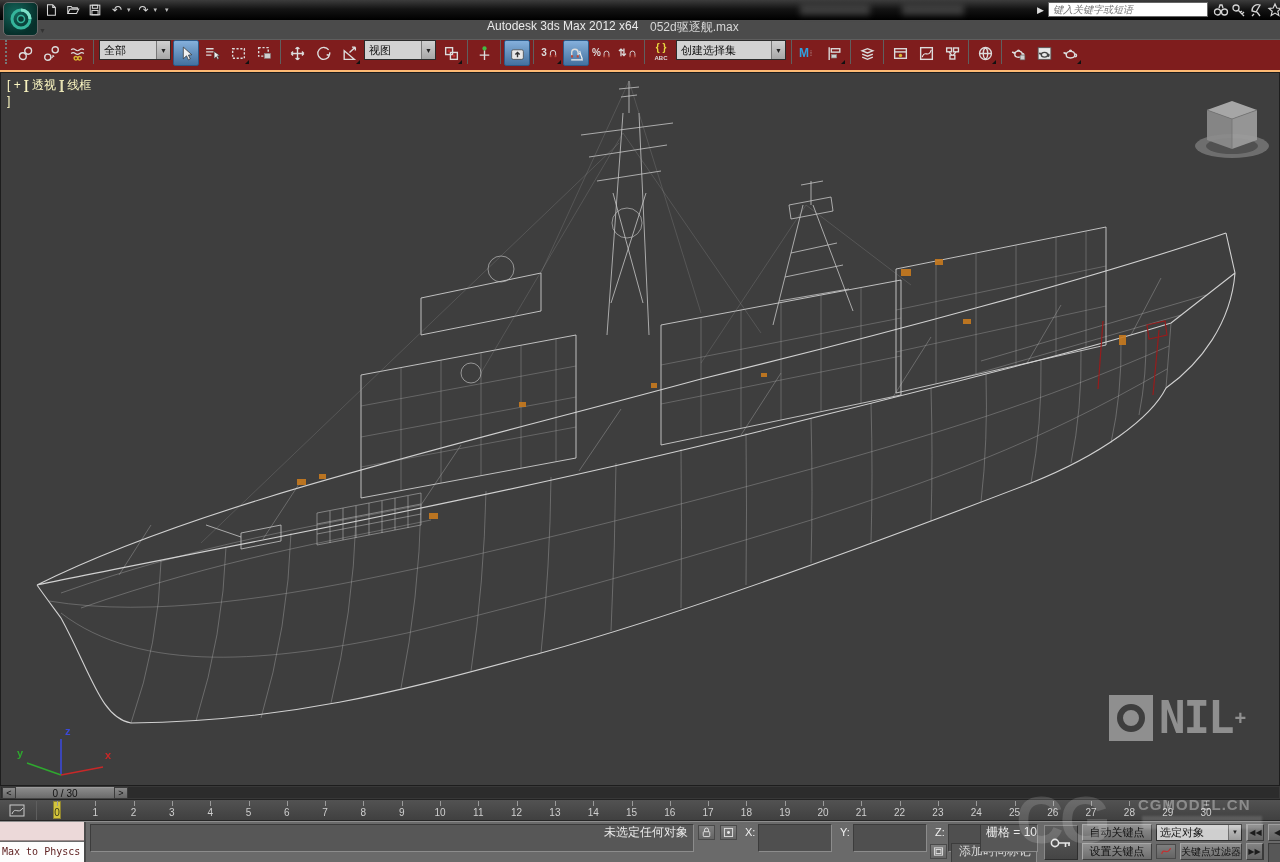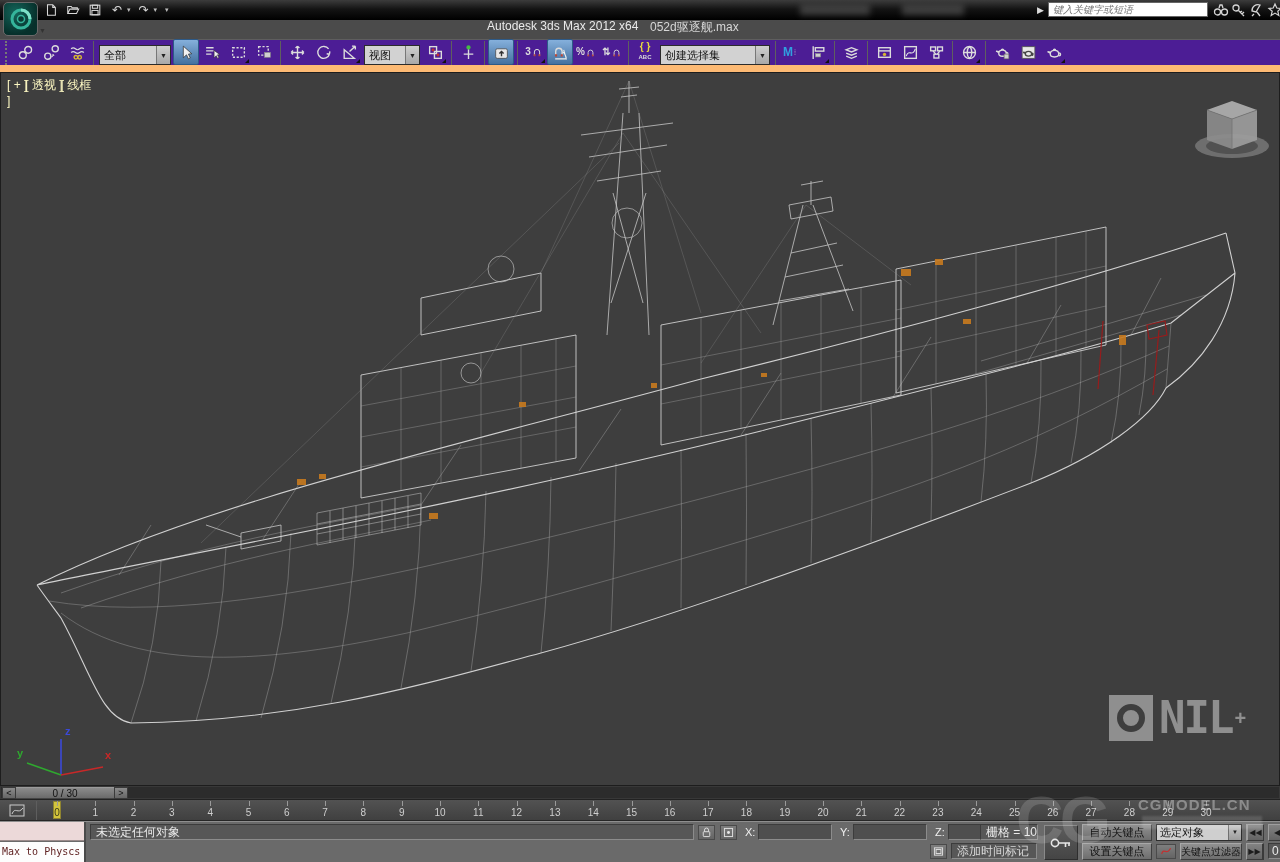--- a/index.html
+++ b/index.html
@@ -24,22 +24,22 @@
   #menubar{position:absolute;left:0;top:20px;width:1280px;height:19px;
     background:linear-gradient(#f2f1ef,#cbc9c4 55%,#b8b6b1);display:flex;align-items:center;padding-left:44px;}
   .menu-item{font-size:12px;color:#141414;padding:0 12px;line-height:19px;cursor:default;}
   #applogo{position:absolute;left:3px;top:2px;width:35px;height:34px;border-radius:5px;
     background:radial-gradient(circle at 35% 30%,#14655a,#06302b 70%);border:1px solid #6a6a6a;z-index:5;
     display:flex;align-items:center;justify-content:center;}
   #applogo svg{width:26px;height:26px;}
   #applogo-drop{position:absolute;left:39px;top:27px;font-size:7px;color:#333;z-index:5;}
 
   
-  #toolbar{position:absolute;left:0;top:39px;width:1280px;height:33px;background:#4c1d95;
-    border-top:1px solid #5e5e5e;border-bottom:7px solid #fdba74;display:flex;align-items:flex-end;padding-left:2px;}
+  #toolbar{position:absolute;left:0;top:39px;width:1280px;height:33px;background:#7f1d1d;
+    border-top:1px solid #5e5e5e;border-bottom:2px solid #fdba74;display:flex;align-items:flex-start;padding-left:2px;}
   .grip{width:4px;height:24px;border-left:2px dotted #777;margin:0 3px;}
   .sep{width:1px;height:24px;background:#333;border-right:1px solid #5f5f5f;margin:0 3px;}
   .tbtn{width:26px;height:26px;display:flex;align-items:center;justify-content:center;position:relative;
     border:1px solid transparent;border-radius:2px;flex:none;}
   .tbtn.active{background:linear-gradient(#85b0dc,#44719f);border:1px solid #2d5a88;}
   .tbtn svg{width:17px;height:17px;stroke:#dcdcdc;fill:none;stroke-width:1.3;}
   .tbtn .lbl{color:#dcdcdc;font-size:10px;font-weight:bold;line-height:10px;}
   .fly::after{content:"";position:absolute;right:1px;bottom:1px;border-left:4px solid transparent;border-bottom:4px solid #111;}
   .combo{height:20px;background:#d2d2d2;border:1px solid #2b2b2b;display:flex;align-items:center;flex:none;margin:0 2px;}
   .combo .cval{font-size:11px;color:#111;padding:0 4px;flex:1;white-space:nowrap;overflow:hidden;}
@@ -78,22 +78,22 @@
   .tick{position:absolute;top:1px;width:1px;height:5px;background:#9a9a9a;}
   .frame-num{position:absolute;top:7px;transform:translateX(-50%);font-size:10px;color:#cfcfcf;}
   .frame-num.current{color:#3a3a1a;}
 
   
   #statusbar{position:absolute;left:0;top:821px;width:1280px;height:41px;background:#6a6a6a;border-top:1px solid #8e8e8e;}
   #listener{position:absolute;left:0;top:0;width:86px;height:41px;border-right:2px solid #4a4a4a;}
   #listener .macro{position:absolute;left:0;top:0;width:100%;height:19px;background:#ecd9d9;border-bottom:1px solid #9a8a8a;}
   #listener .mini{position:absolute;left:0;top:20px;width:100%;height:21px;background:#fdfdfd;
     font-family:"DejaVu Sans Mono",monospace;font-size:10px;color:#5c1d1d;line-height:20px;white-space:nowrap;overflow:hidden;padding-left:2px;}
-  .sfield{position:absolute;height:16px;background:#575757;border:1px solid;border-color:#3c3c3c #8c8c8c #8c8c8c #3c3c3c;
-    font-size:12px;color:#e9e9e9;line-height:15px;padding:0 5px;white-space:nowrap;overflow:hidden;}
+  .sfield{position:absolute;height:28px;background:#575757;border:1px solid;border-color:#3c3c3c #8c8c8c #8c8c8c #3c3c3c;
+    font-size:12px;color:#e9e9e9;line-height:15px;padding:0 5px;white-space:nowrap;overflow:hidden;text-align:right;}
   .slabel{position:absolute;font-size:11px;color:#f0f0f0;line-height:17px;}
   .sbtn{position:absolute;height:17px;background:linear-gradient(#909090,#6e6e6e);border:1px solid;border-color:#a8a8a8 #3f3f3f #3f3f3f #a8a8a8;
     font-size:11px;color:#101010;text-align:center;line-height:15px;white-space:nowrap;overflow:hidden;}
   .sicon{position:absolute;width:17px;height:15px;background:linear-gradient(#7e7e7e,#646464);border:1px solid #4a4a4a;
     display:flex;align-items:center;justify-content:center;}
   .sicon svg{width:13px;height:13px;stroke:#dedede;fill:none;stroke-width:1.2;}
   #key-big{position:absolute;left:1044px;top:3px;width:34px;height:35px;background:linear-gradient(#5c5c5c,#454545);
     border:1px solid;border-color:#8a8a8a #2e2e2e #2e2e2e #8a8a8a;display:flex;align-items:center;justify-content:center;}
   #key-big svg{width:24px;height:18px;stroke:#e6e6e6;fill:none;stroke-width:1.6;}
   .scombo{position:absolute;height:17px;background:#cfcfcf;border:1px solid #2d2d2d;display:flex;}
@@ -240,21 +240,21 @@
           <path d="M12.8,4.6 A5.6,5.6 0 1 0 13.6,9.6"></path>
           <path d="M13.6,9.6 l-2.6,-0.4 M13.6,9.6 l0.4,-2.6"></path>
         </svg>
     </span>
     <span class="tbtn fly">
       <svg viewBox="0 0 16 16">
           <path d="M3,13.5 L12.5,13.5 L3,5.5 Z"></path>
           <path d="M8,7 L13.5,2 M13.5,2 h-3.2 M13.5,2 v3.2"></path>
         </svg>
     </span>
-    <span class="combo" style="width:56px;">
+    <span class="combo" style="width:72px;">
       <span class="cval">视图</span>
       <span class="carr">▼</span>
     </span>
     <span class="tbtn fly">
       <svg viewBox="0 0 16 16">
           <rect x="2.5" y="2.5" width="6.5" height="6.5"></rect>
           <rect x="7" y="7" width="6.5" height="6.5"></rect>
           <circle cx="5.7" cy="5.7" r="1.4" fill="#c03030" stroke="none"></circle>
           <circle cx="10.3" cy="10.3" r="1.4" fill="#c03030" stroke="none"></circle>
         </svg>

